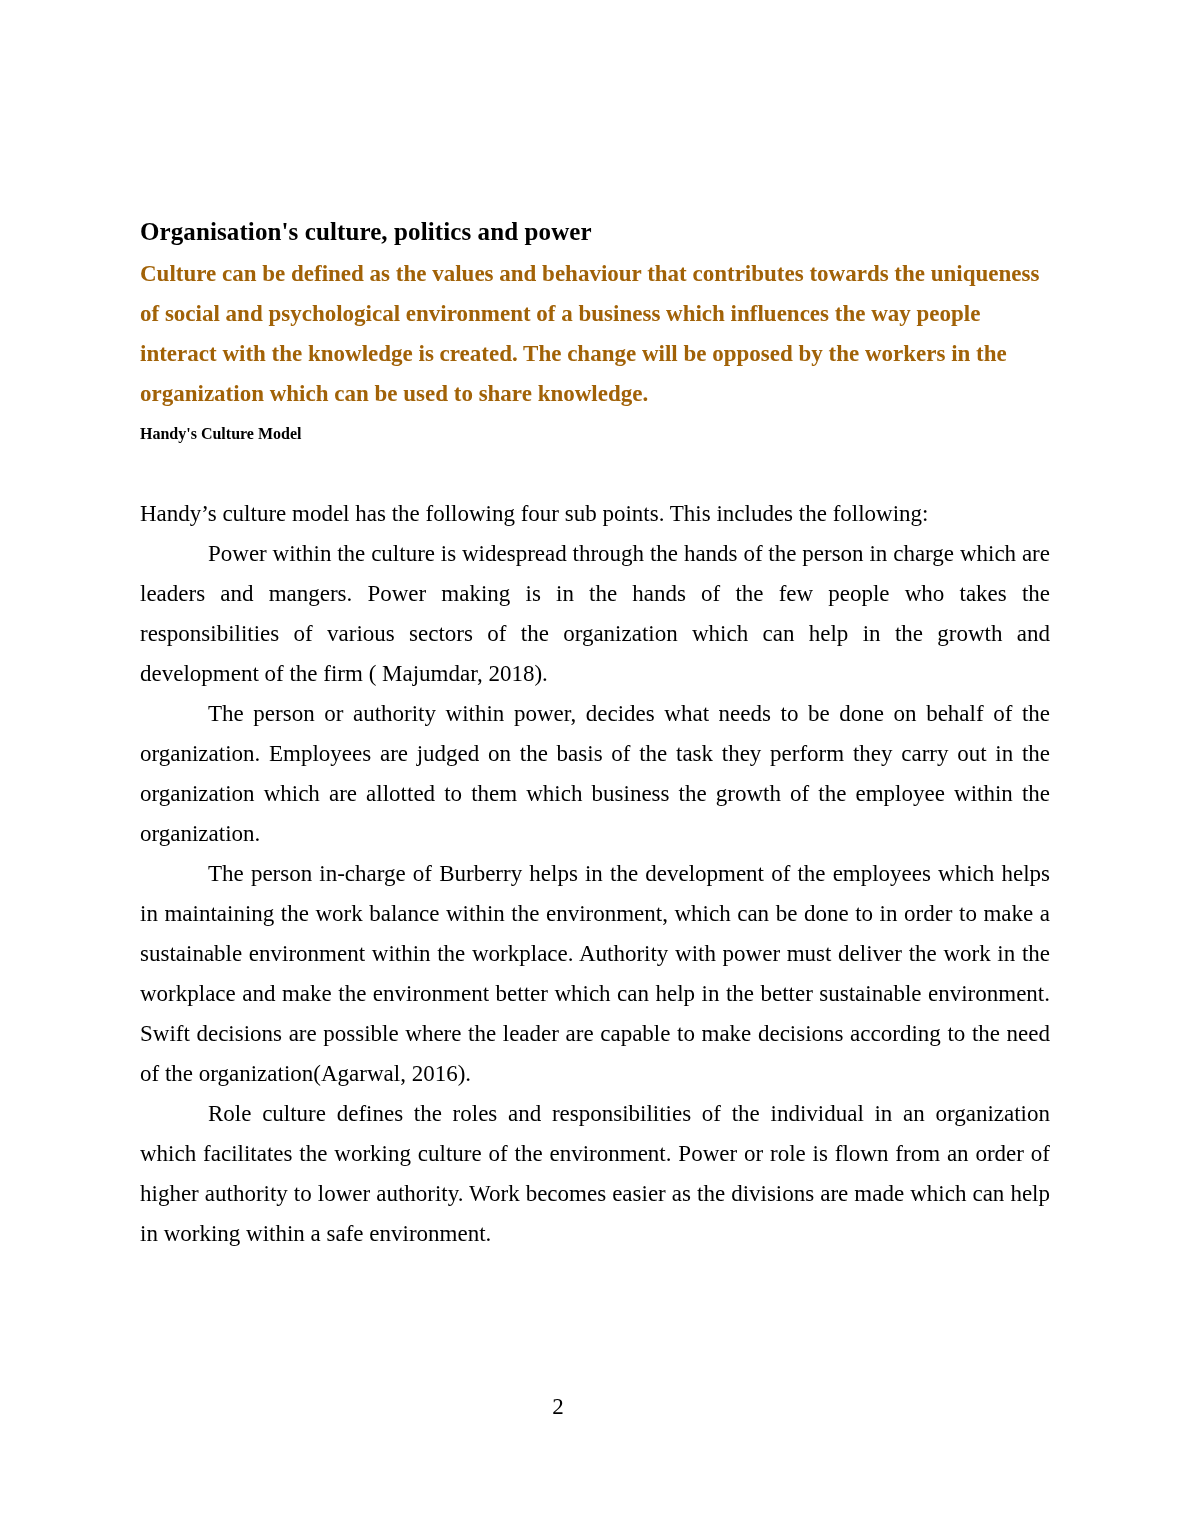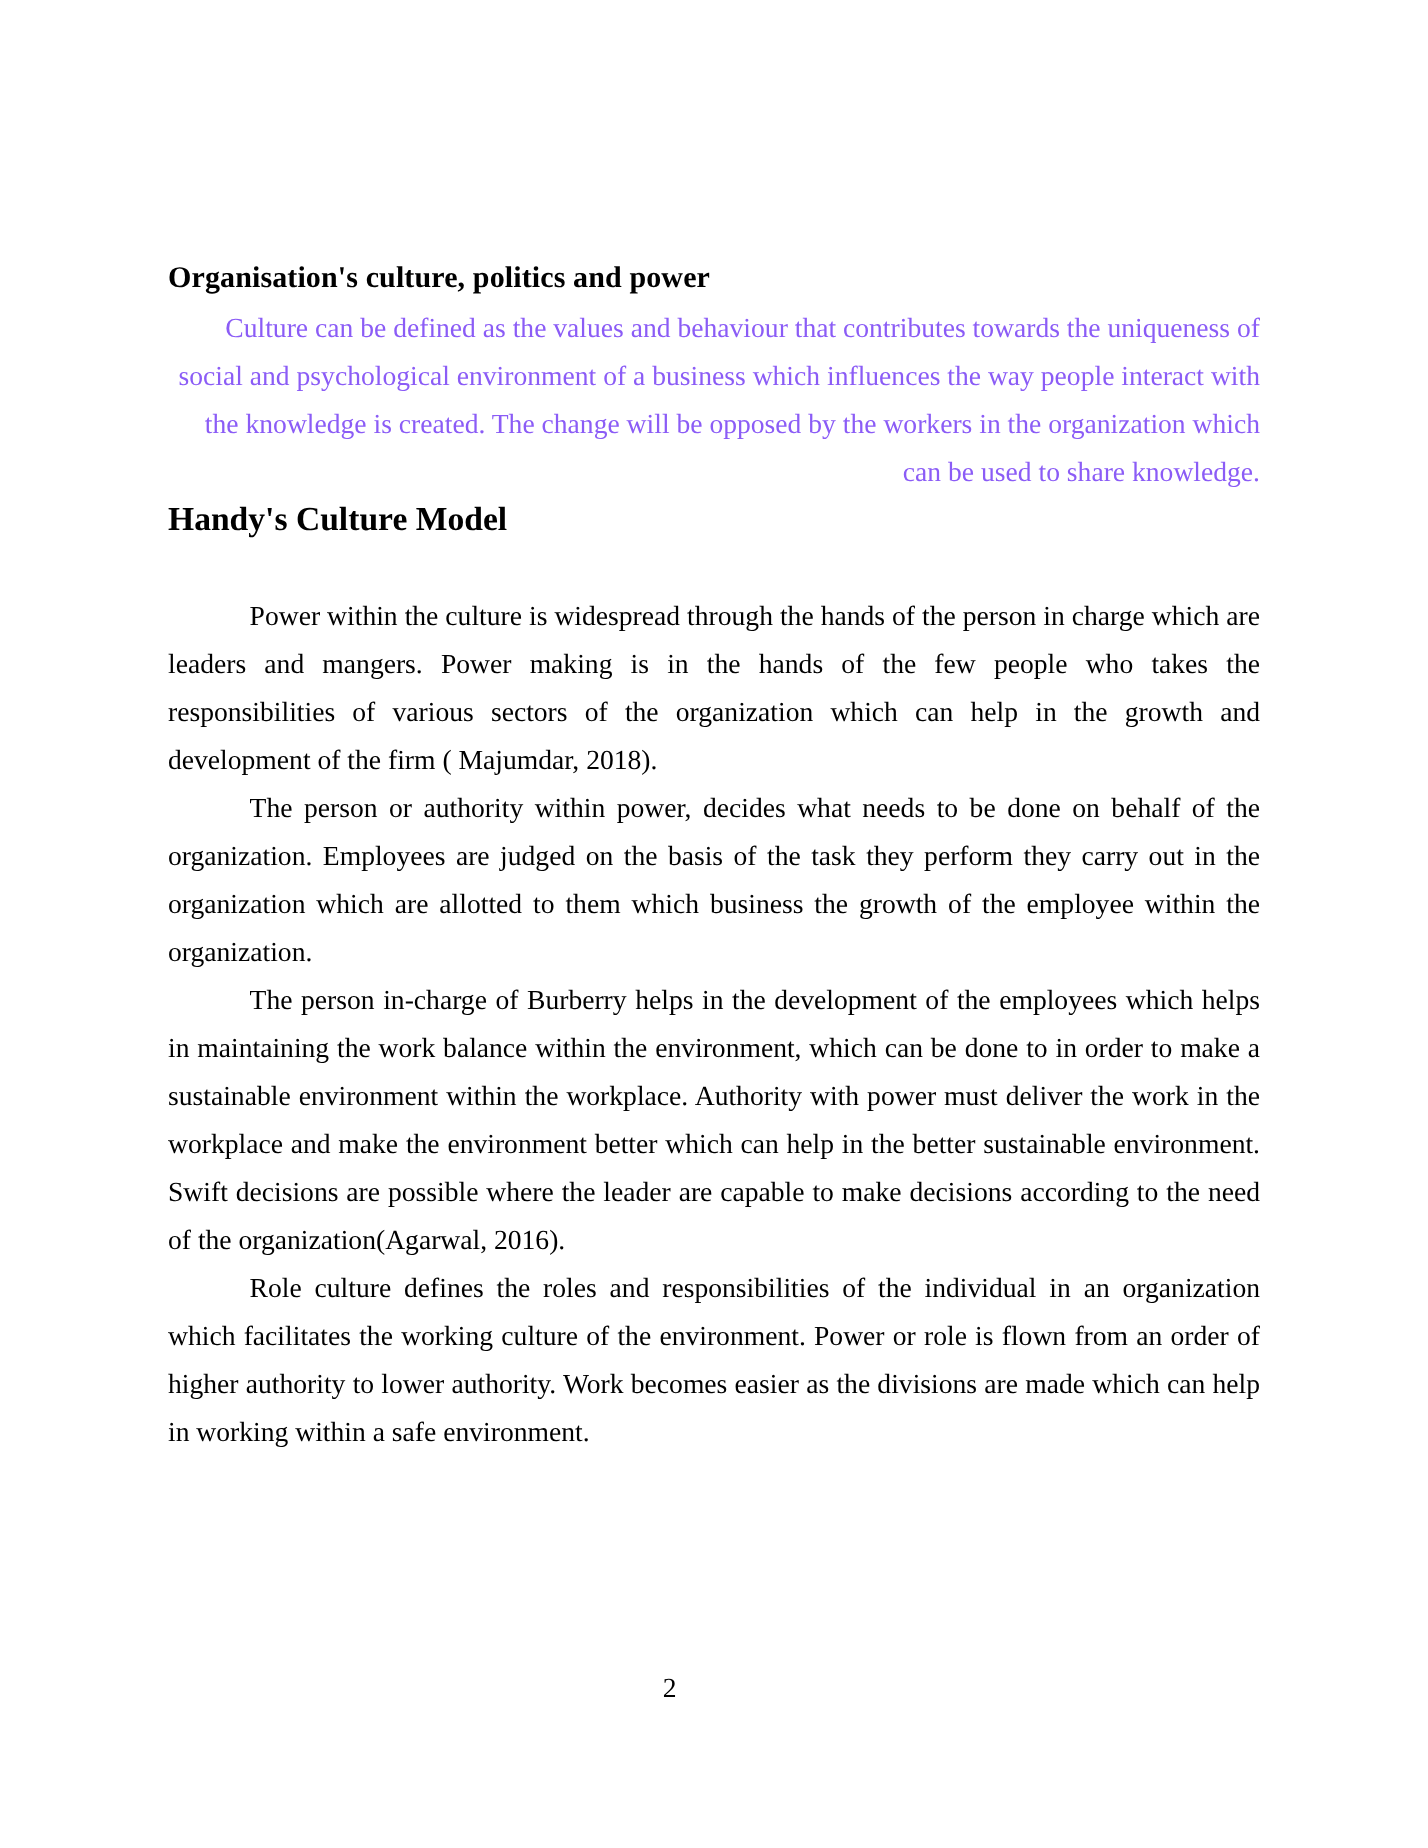--- a/index.html
+++ b/index.html
@@ -27,36 +27,37 @@
   }
   .doc-heading {
     font-size: 25px;
     font-weight: bold;
     line-height: 40px;
     margin: 0 0 2px 0;
     text-align: left;
     letter-spacing: 0.1px;
   }
   .sub-heading {
-    font-size: 28px;
+    font-size: 16px;
     font-weight: bold;
     line-height: 40px;
     margin: 0;
     text-align: left;
   }
   .para {
     font-size: 23px;
     line-height: 40px;
     margin: 0;
     text-align: justify;
     text-justify: inter-word;
   }
   .para.red {
-    color: #8b5cf6;
-    text-align: right;
+    color: #a16207;
+    text-align: left;
+    font-weight: bold;
   }
   .para.indent {
     text-indent: 68px;
   }
   .spacer-line {
     height: 40px;
   }
   .page-number {
     position: absolute;
     left: 0;
@@ -76,20 +77,21 @@
   <div class="content">
 
     <h1 class="doc-heading">Organisation's culture, politics and power</h1>
 
     <p class="para red">Culture can be defined as the values and behaviour that contributes towards the uniqueness of social and psychological environment of a business which influences the way people interact with the knowledge is created. The change will be opposed by the workers in the organization which can be used to share knowledge.</p>
 
     <h2 class="sub-heading">Handy's Culture Model</h2>
 
     <div class="spacer-line"></div>
 
+    <p class="para">Handy’s culture model has the following four sub points. This includes the following:</p>
 
 
     <p class="para indent">Power within the culture is widespread through the hands of the person in charge which are leaders and mangers. Power making is in the hands of the few people who takes the responsibilities of various sectors of the organization which can help in the growth and development of the firm ( Majumdar, 2018).</p>
 
     <p class="para indent">The person or authority within power, decides what needs to be done on behalf of the organization. Employees are judged on the basis of the task they perform they carry out in the organization which are allotted to them which business the growth of the employee within the organization.</p>
 
     <p class="para indent">The person in-charge of Burberry helps in the development of the employees which helps in maintaining the work balance within the environment, which can be done to in order to make a sustainable environment within the workplace. Authority with power must deliver the work in the workplace and make the environment better which can help in the better sustainable environment. Swift decisions are possible where the leader are capable to make decisions according to the need of the organization(Agarwal, 2016).</p>
 
 
     <p class="para indent">Role culture defines the roles and responsibilities of the individual in an organization which facilitates the working culture of the environment. Power or role is flown from an order of higher authority to lower authority. Work becomes easier as the divisions are made which can help in working within a safe environment.</p>

